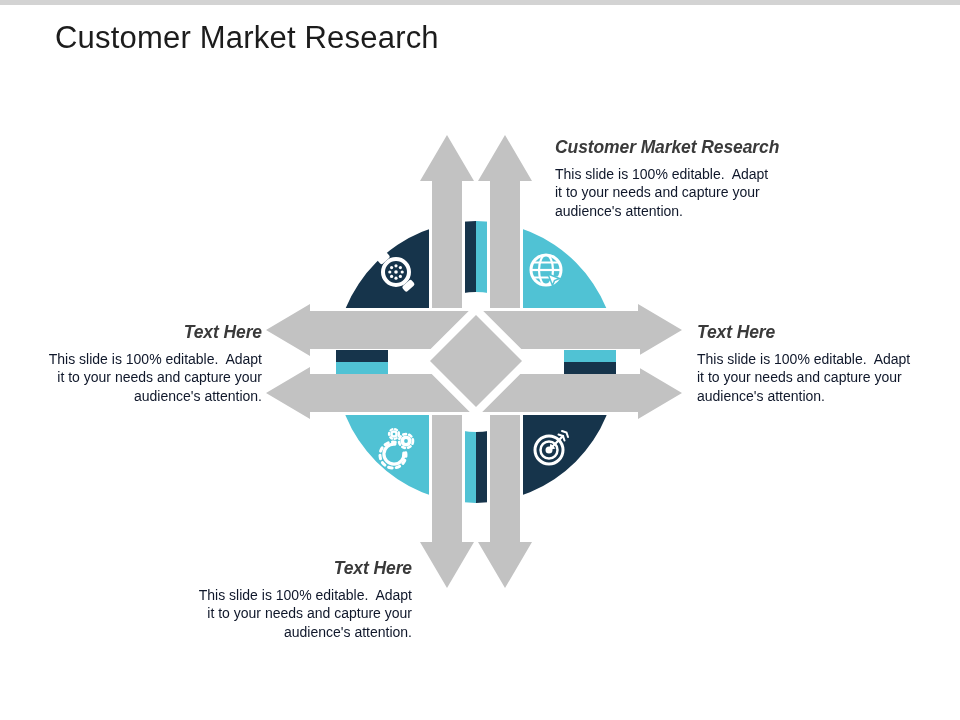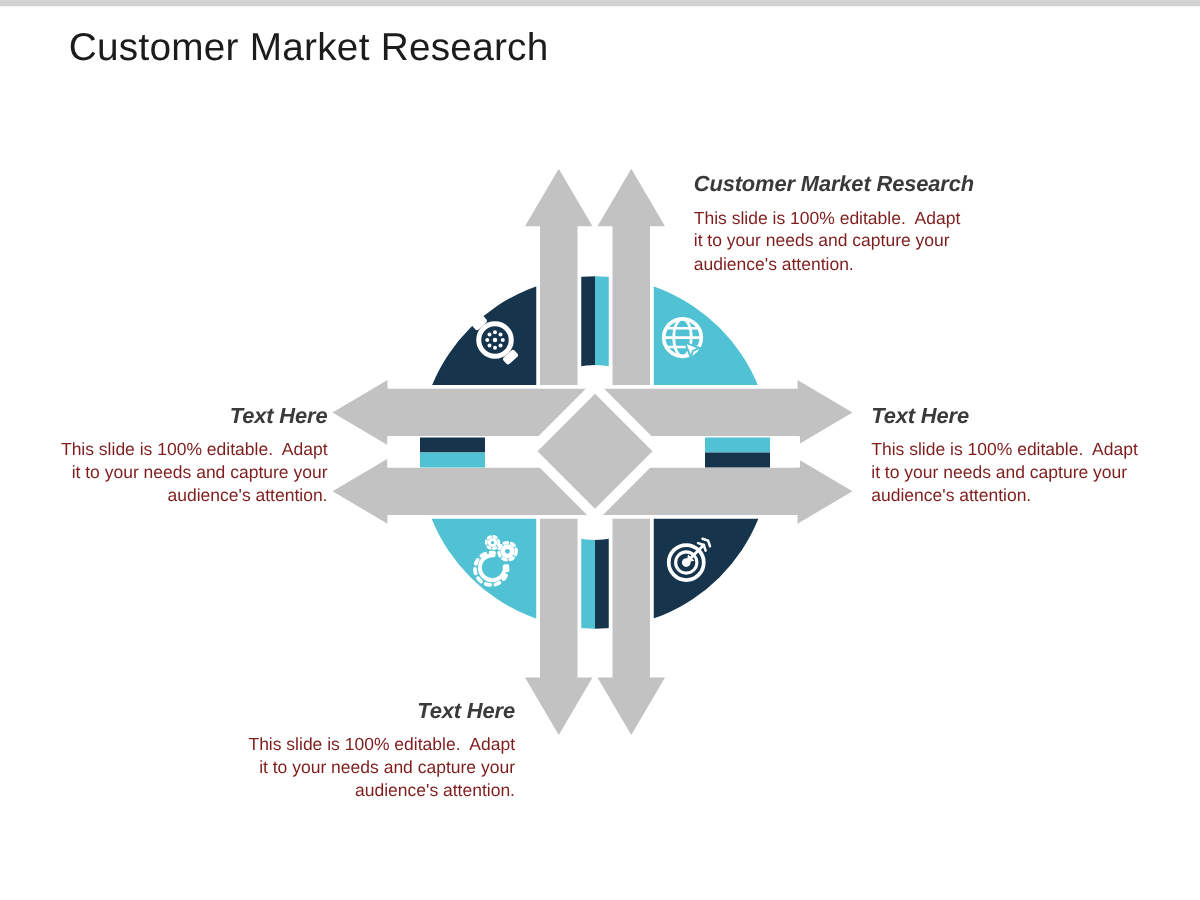--- a/index.html
+++ b/index.html
@@ -5,21 +5,21 @@
   html,body{margin:0;padding:0;background:#fff;}
   .slide{position:relative;width:960px;height:720px;background:#ffffff;overflow:hidden;
          font-family:"Liberation Sans",sans-serif;}
   .top-bar{position:absolute;left:0;top:0;width:960px;height:5px;background:#D3D3D3;}
   .slide-title{position:absolute;left:55px;top:20px;font-size:31px;font-weight:400;
                color:#1c1c1c;letter-spacing:0.2px;}
   .diagram-svg{position:absolute;left:0;top:0;}
   .callout{position:absolute;}
   .callout h3{margin:0 0 7px 0;font-size:17.5px;font-weight:700;font-style:italic;
               color:#3a3a3a;letter-spacing:-0.1px;}
-  .callout p{margin:0;font-size:14px;line-height:1.32;color:#7f1d1d;white-space:pre-wrap;}
+  .callout p{margin:0;font-size:14px;line-height:1.32;color:#0f172a;white-space:pre-wrap;}
   .co-top{left:555px;top:137px;width:270px;text-align:left;}
   .co-left{left:32px;top:322px;width:230px;text-align:right;}
   .co-right{left:697px;top:322px;width:230px;text-align:left;}
   .co-bottom{left:152px;top:558px;width:260px;text-align:right;}
   .arrow{paint-order:stroke;stroke:#ffffff;stroke-width:6;stroke-linejoin:miter;}
   .diamond{paint-order:stroke;stroke:#ffffff;stroke-width:16;stroke-linejoin:miter;}
 </style>
 </head>
 <body>
 

